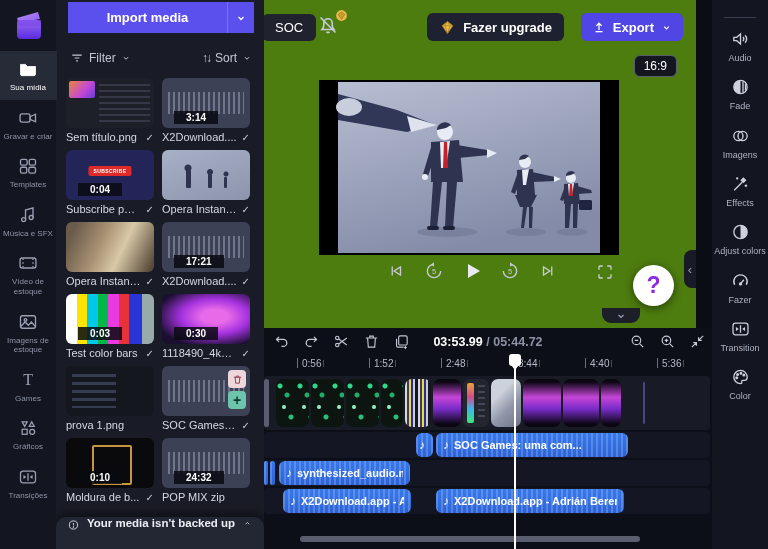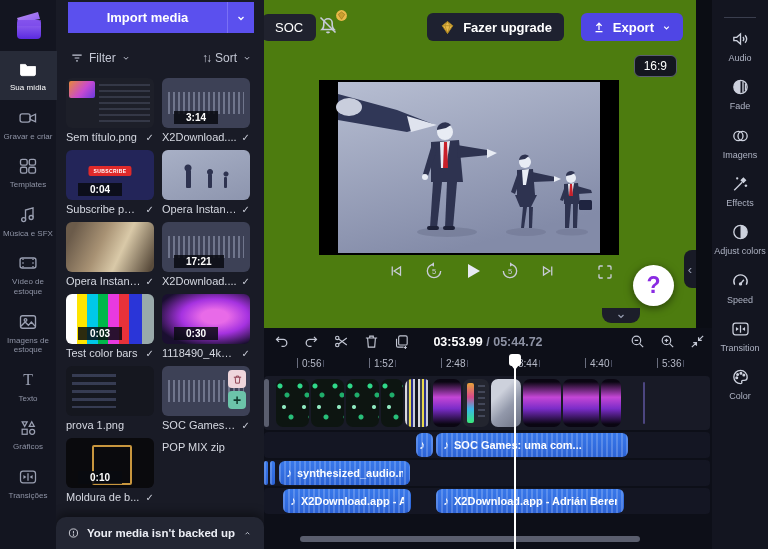--- a/index.html
+++ b/index.html
@@ -52,21 +52,21 @@
   .t8{background:radial-gradient(ellipse at 60% 45%,#e86ae8 0 18%,#a532e0 45%,#1a0f30 80%),#17102a;}
   .t9{background:#15171f;}
   .t9 .rows{position:absolute;left:6px;top:8px;width:44px;bottom:8px;background:repeating-linear-gradient(180deg,#3a4058 0 3px,transparent 3px 8px);opacity:.9;}
   .mini-btns{position:absolute;right:4px;top:4px;display:flex;flex-direction:column;gap:3px;}
   .mini-btn{width:18px;height:18px;border-radius:4px;display:flex;align-items:center;justify-content:center;cursor:pointer;}
   .mini-trash{background:#efd6dc;color:#8a3a4a;}
   .mini-plus{background:#6cc4aa;color:#10382c;font-weight:bold;font-size:14px;line-height:1;}
   .t11{background:#0a0a0d;}
   .t11 .frame{position:absolute;left:26px;top:7px;width:36px;height:36px;border:2px solid #c8963e;border-radius:2px;}
   .backup-bar{position:absolute;left:0;bottom:0;width:208px;height:32px;background:#232633;border-radius:10px 10px 0 0;
-              display:flex;align-items:center;gap:8px;padding:0 12px;box-sizing:border-box;cursor:pointer;box-shadow:0 -4px 10px rgba(0,0,0,.4);}
+              display:flex;align-items:flex-start;gap:8px;padding:0 12px;box-sizing:border-box;cursor:pointer;box-shadow:0 -4px 10px rgba(0,0,0,.4);}
   .backup-txt{flex:1;font-size:11.5px;font-weight:bold;color:#eceef5;white-space:nowrap;}
 
   
   .center{position:absolute;left:248px;top:0;width:448px;height:328px;background:#4d7c0f;z-index:2;}
   .proj-chip{position:absolute;left:14px;top:14px;background:#20222e;border-radius:6px;padding:6px 13px;font-size:13px;color:#fff;cursor:pointer;}
   .bell-wrap{position:absolute;left:68px;top:13px;width:30px;height:30px;cursor:pointer;}
   .gem-badge{position:absolute;right:-2px;top:-4px;}
   .upgrade-btn{position:absolute;right:132px;top:13px;height:28px;background:#1e2130;border-radius:6px;display:flex;align-items:center;gap:7px;padding:0 12px;font-size:13px;font-weight:bold;color:#fff;cursor:pointer;}
   .export-btn{position:absolute;right:13px;top:13px;height:28px;background:#4f46e5;border-radius:6px;display:flex;align-items:center;gap:7px;padding:0 11px;font-size:13px;font-weight:bold;color:#fff;cursor:pointer;}
   .ratio-badge{position:absolute;right:19px;top:55px;border:1px solid #5a5e70;background:#14161f;border-radius:6px;padding:3px 9px;font-size:12px;color:#fff;cursor:pointer;}
@@ -199,21 +199,21 @@
         <rect x="3" y="4.5" width="18" height="15" rx="2.5"></rect>
         <circle cx="9" cy="9.5" r="1.6"></circle>
         <path d="M3.5 17l5-5 4 4 3.5-4 4.5 5"></path>
       </svg>
     <span class="nav-label">Imagens de estoque</span>
   </div>
   <div class="nav-item">
     <svg width="20" height="20" viewBox="0 0 24 24">
         <text x="12" y="18" text-anchor="middle" font-family="Liberation Serif, serif" font-size="19" fill="#9ba0b2" stroke="none">T</text>
       </svg>
-    <span class="nav-label">Texto</span>
+    <span class="nav-label">Games</span>
   </div>
   <div class="nav-item">
     <svg width="20" height="20" viewBox="0 0 24 24" fill="none" stroke-width="1.5">
         <polygon points="5,4.5 11,4.5 8,10"></polygon>
         <polygon points="13.5,10 16.5,4.5 19.5,10"></polygon>
         <rect x="5" y="13.5" width="6" height="6"></rect>
         <circle cx="17" cy="16.5" r="3"></circle>
       </svg>
     <span class="nav-label">Gráficos</span>
   </div>
@@ -377,20 +377,24 @@
           <div class="frame"></div>
           <span class="badge">0:10</span>
         </div>
       <div class="mlabel">
           <span class="txt">Moldura de b...</span>
           <span class="chk">✓</span>
         </div>
     </div>
 
     <div class="mcard">
+      <div class="thumb t-slate">
+          <div class="wave"></div>
+          <span class="badge">24:32</span>
+        </div>
       <div class="mlabel">
           <span class="txt">POP MIX zip</span>
           <span class="chk"></span>
         </div>
     </div>
   </div>
 
   <div class="backup-bar">
     <svg width="16" height="16" viewBox="0 0 24 24" fill="none" stroke="#eceef5" stroke-width="1.8">
         <circle cx="12" cy="12" r="9"></circle>
@@ -726,21 +730,21 @@
         <path d="M12 4a8 8 0 0 1 0 16z" fill="#cdd1dd" stroke="none"></path>
       </svg>
     <span>Adjust colors</span>
   </div>
   <div class="rr-item">
     <svg width="21" height="20" viewBox="0 0 24 24" fill="none" stroke="#cdd1dd" stroke-width="1.6">
         <path d="M5 16.5a8 8 0 1 1 14 0"></path>
         <path d="M12 15.5l4-5"></path>
         <circle cx="12" cy="15.5" r="1.2" fill="#cdd1dd"></circle>
       </svg>
-    <span>Speed</span>
+    <span>Fazer</span>
   </div>
   <div class="rr-item">
     <svg width="21" height="20" viewBox="0 0 24 24" fill="none" stroke="#cdd1dd" stroke-width="1.5">
         <rect x="3" y="5" width="18" height="14" rx="3"></rect>
         <path d="M12 7.5v9"></path>
         <polygon points="6.5,9.5 10,12 6.5,14.5" fill="#cdd1dd" stroke="none"></polygon>
         <polygon points="17.5,9.5 14,12 17.5,14.5" fill="#cdd1dd" stroke="none"></polygon>
       </svg>
     <span>Transition</span>
   </div>

